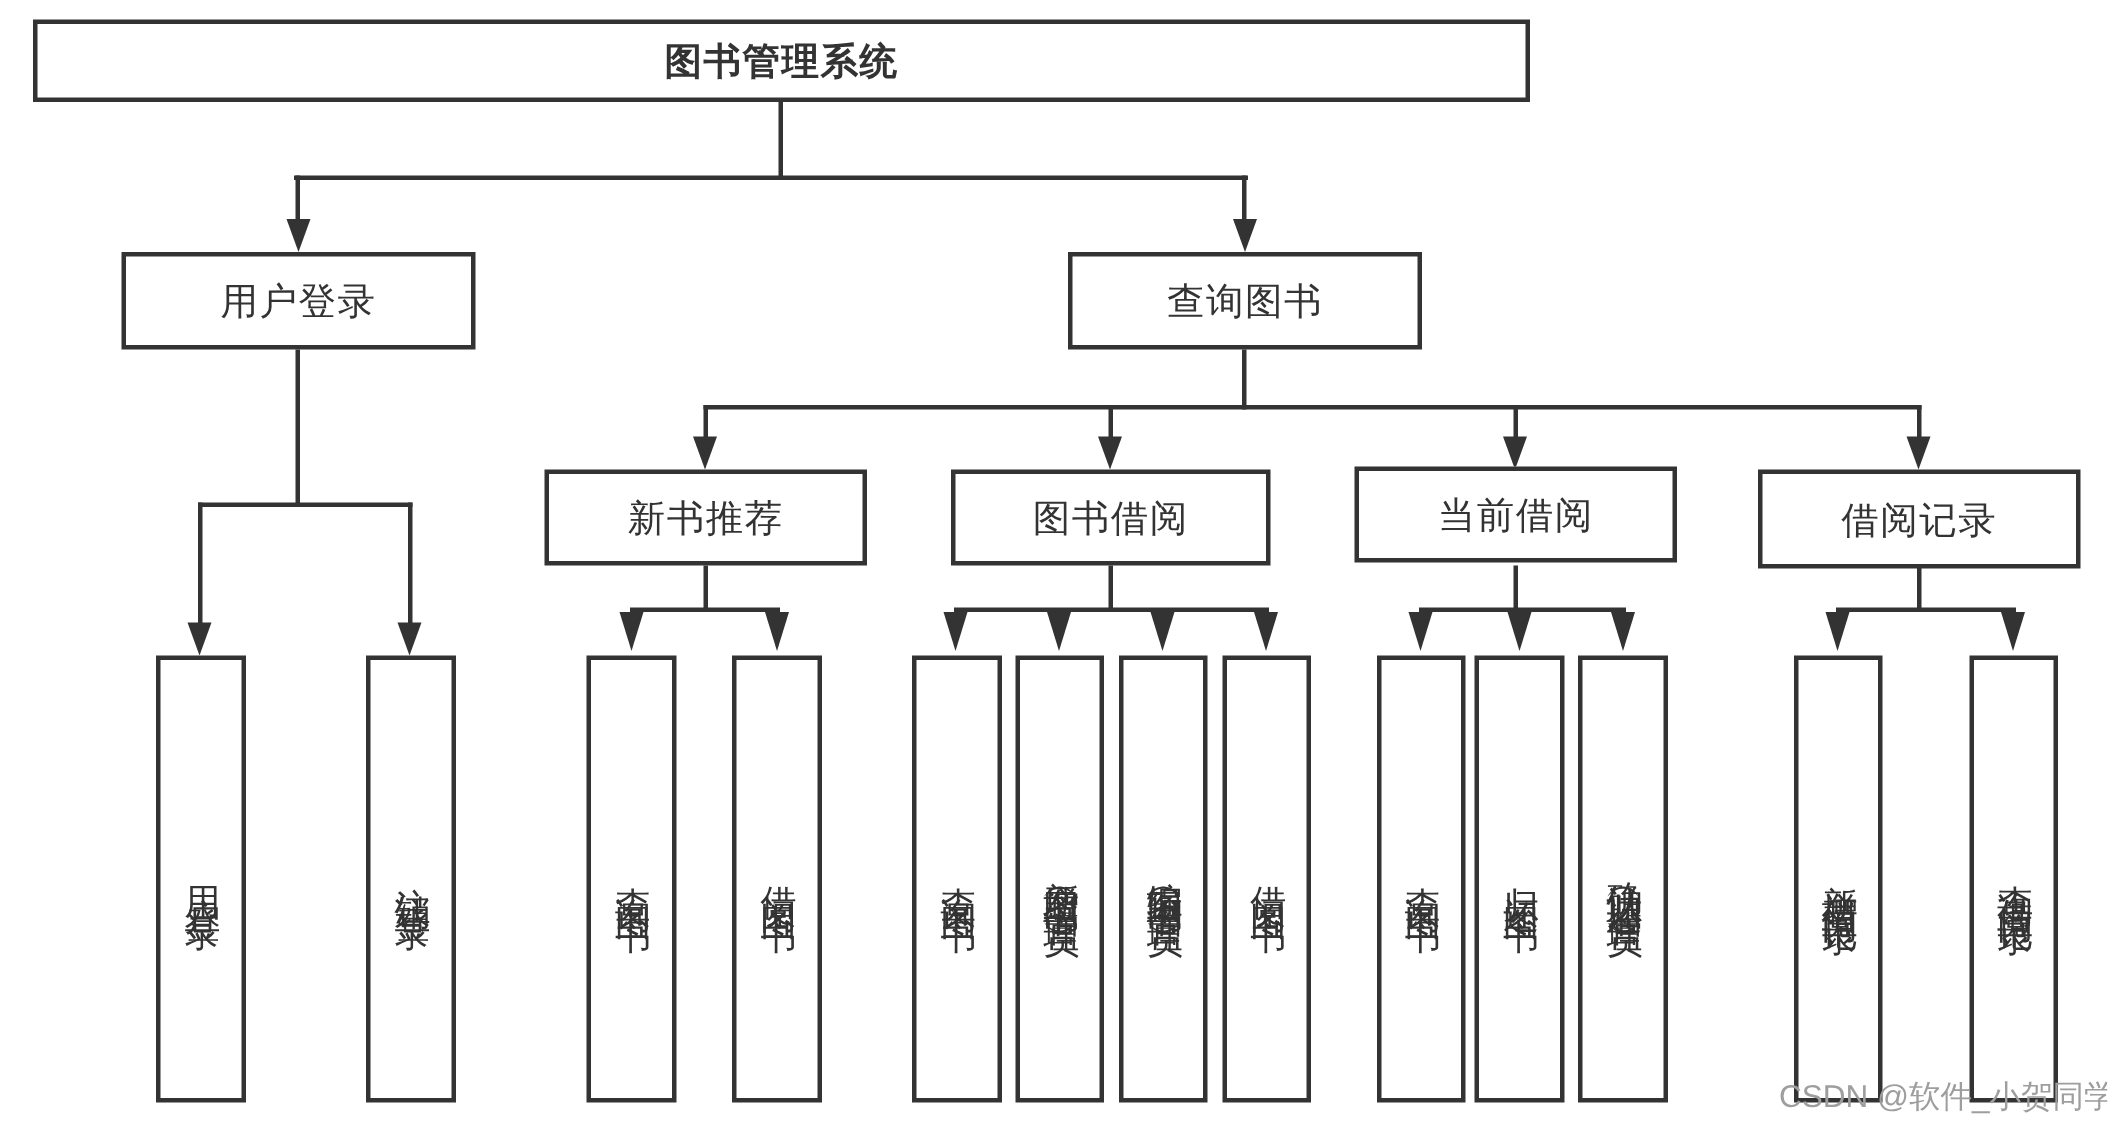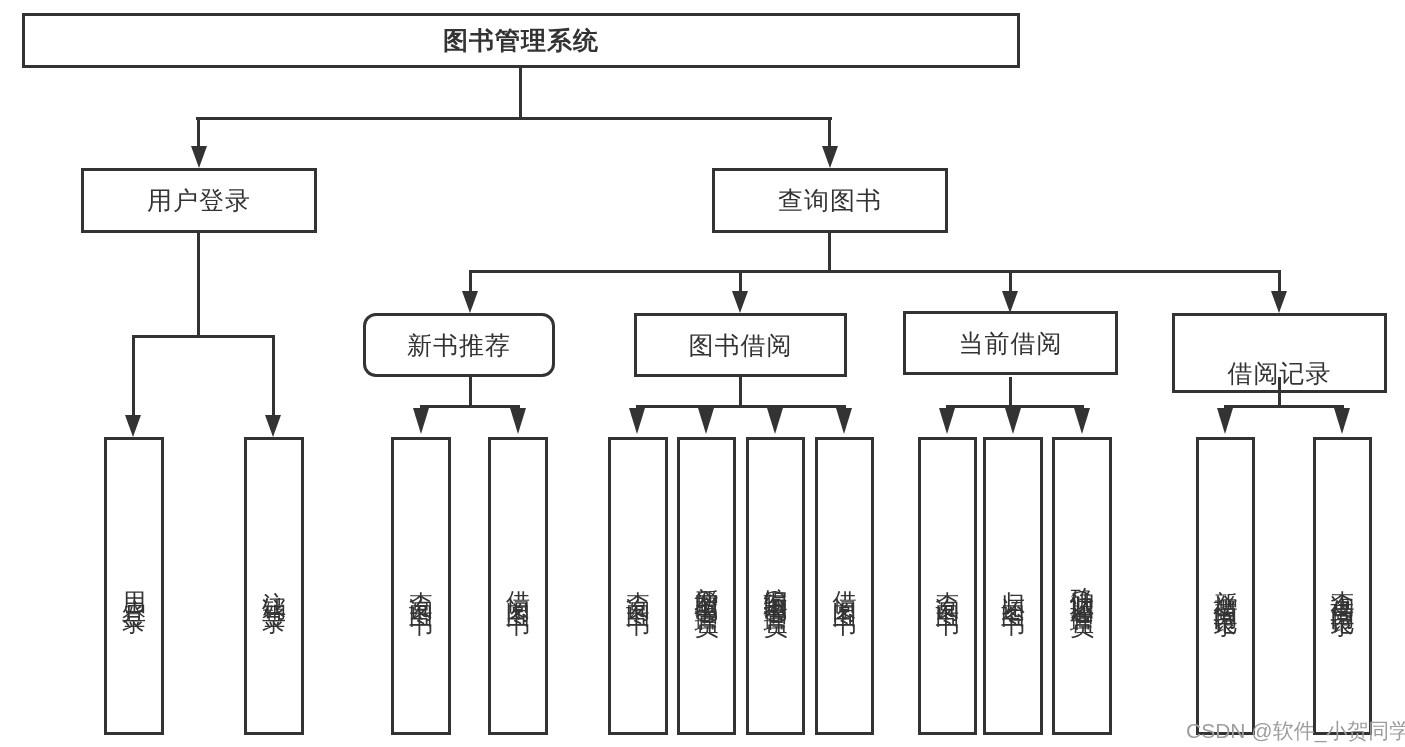--- a/index.html
+++ b/index.html
@@ -63,30 +63,30 @@
   <div class="hl" style="left:469px;top:270px;width:812px;"></div>
   <div class="vl" style="left:469px;top:270px;height:23px;"></div>
   <div class="ah" style="left:462px;top:291px;"></div>
   <div class="vl" style="left:739px;top:270px;height:23px;"></div>
   <div class="ah" style="left:732px;top:291px;"></div>
   <div class="vl" style="left:1009px;top:270px;height:23px;"></div>
   <div class="ah" style="left:1002px;top:291px;"></div>
   <div class="vl" style="left:1278px;top:270px;height:23px;"></div>
   <div class="ah" style="left:1271px;top:291px;"></div>
 
-  <div class="box" style="left:363px;top:313px;width:192px;height:64px;border-radius:13px;">
+  <div class="box" style="left:363px;top:313px;width:215px;height:64px;">
     <span class="hlabel">新书推荐</span>
   </div>
   <div class="box" style="left:634px;top:313px;width:213px;height:64px;">
     <span class="hlabel">图书借阅</span>
   </div>
   <div class="box" style="left:903px;top:311px;width:215px;height:64px;">
     <span class="hlabel">当前借阅</span>
   </div>
-  <div class="box" style="left:1172px;top:313px;width:215px;height:80px;align-items:flex-end;">
+  <div class="box" style="left:1172px;top:313px;width:215px;height:66px;">
     <span class="hlabel">借阅记录</span>
   </div>
 
   <div class="vl" style="left:469px;top:377px;height:31px;"></div>
   <div class="hl" style="left:420px;top:405px;width:100px;"></div>
   <div class="ah long" style="left:413px;top:408px;"></div>
   <div class="ah long" style="left:510px;top:408px;"></div>
 
   <div class="vl" style="left:739px;top:377px;height:31px;"></div>
   <div class="hl" style="left:636px;top:405px;width:210px;"></div>

